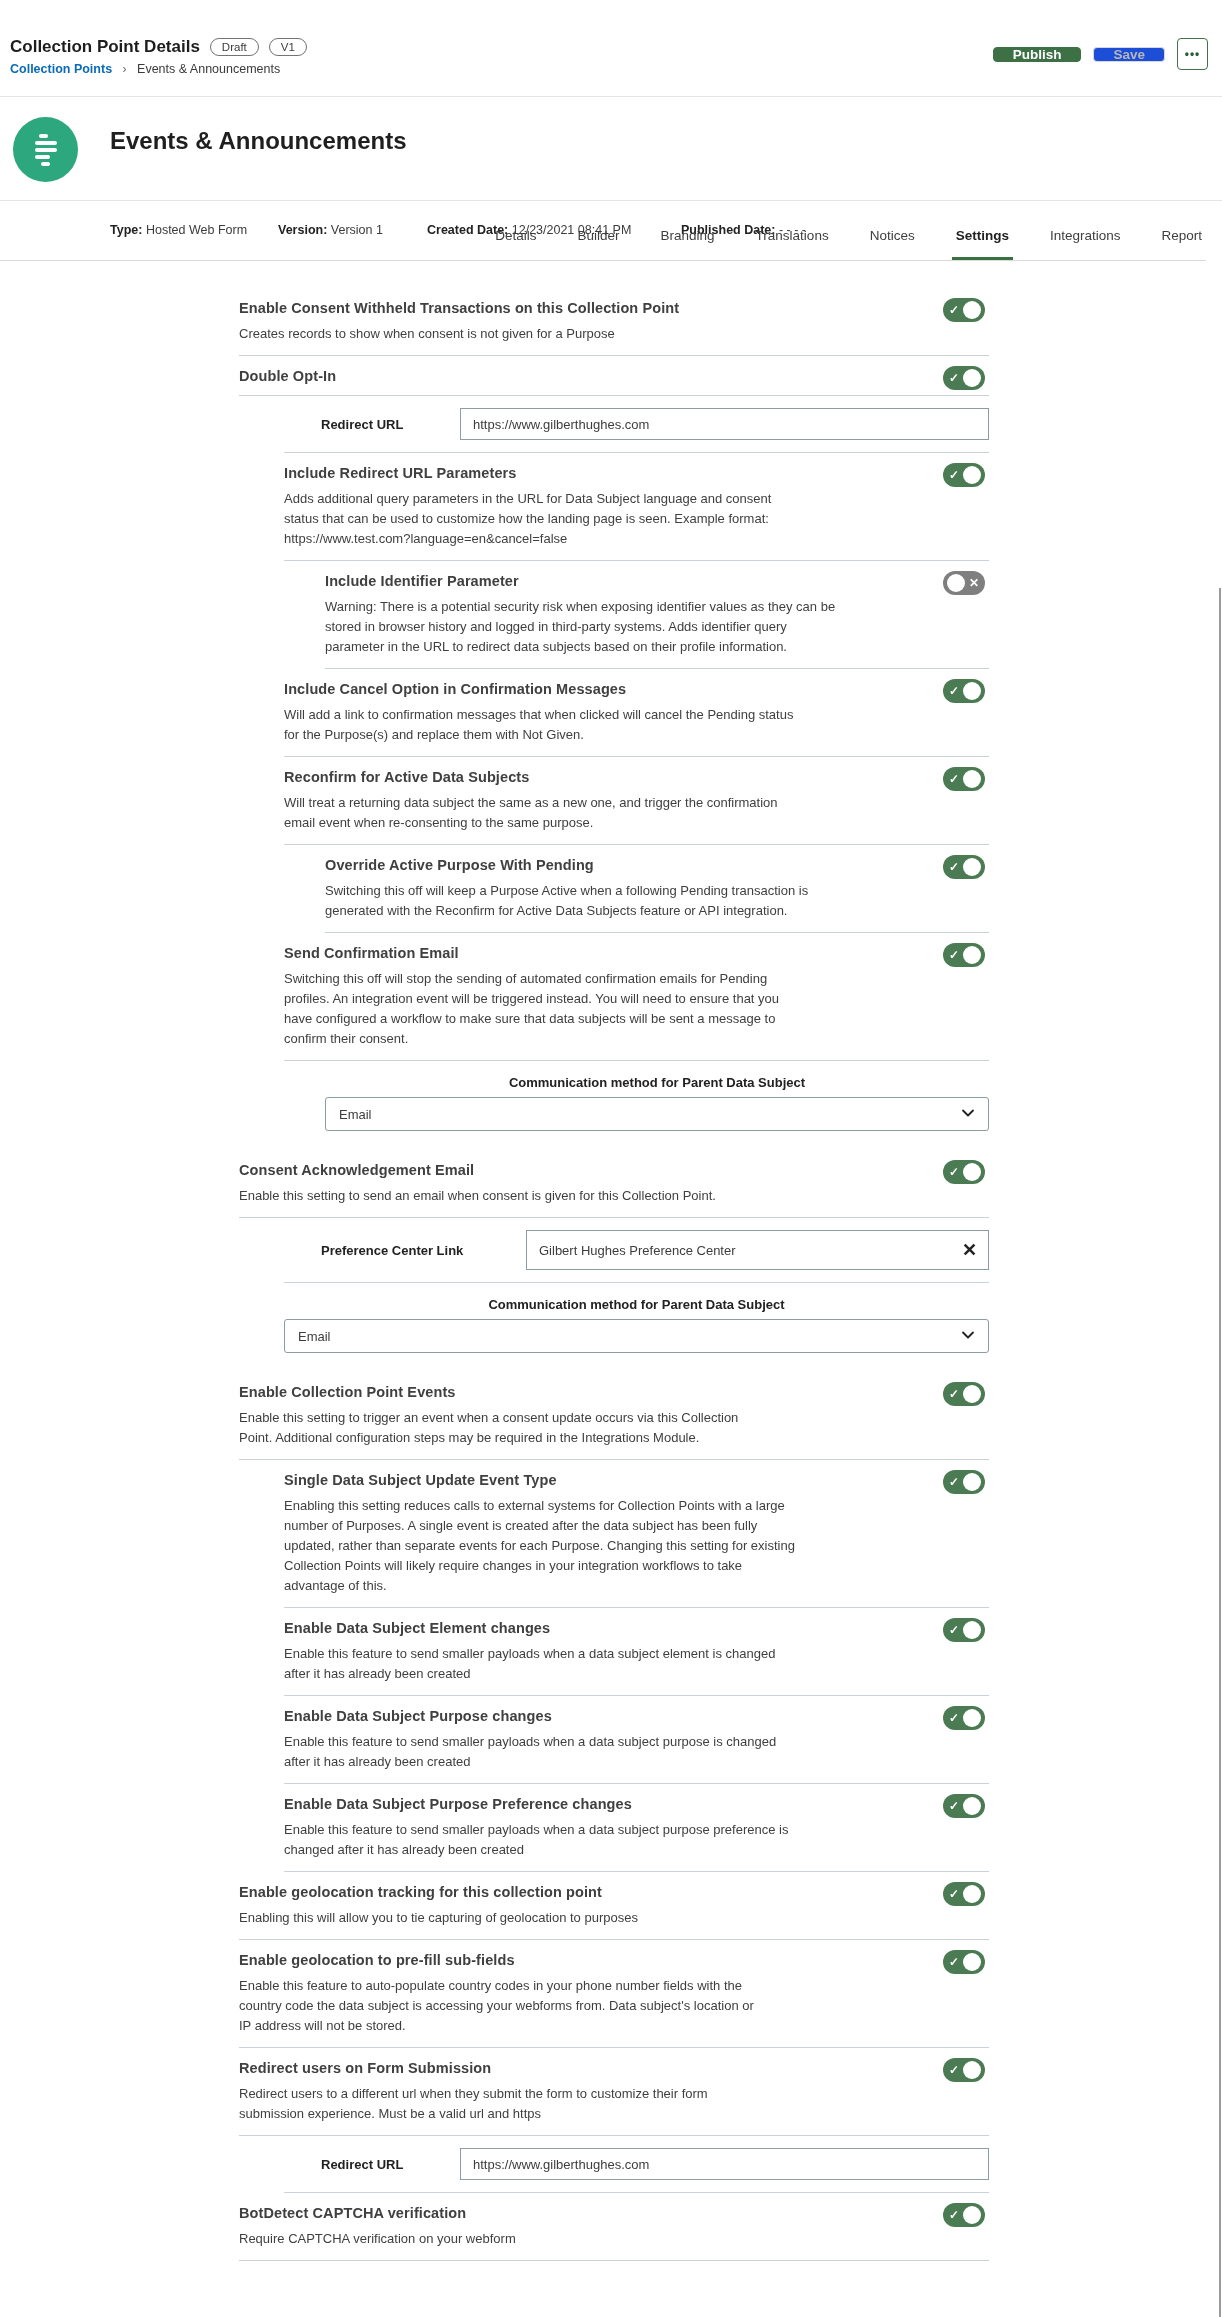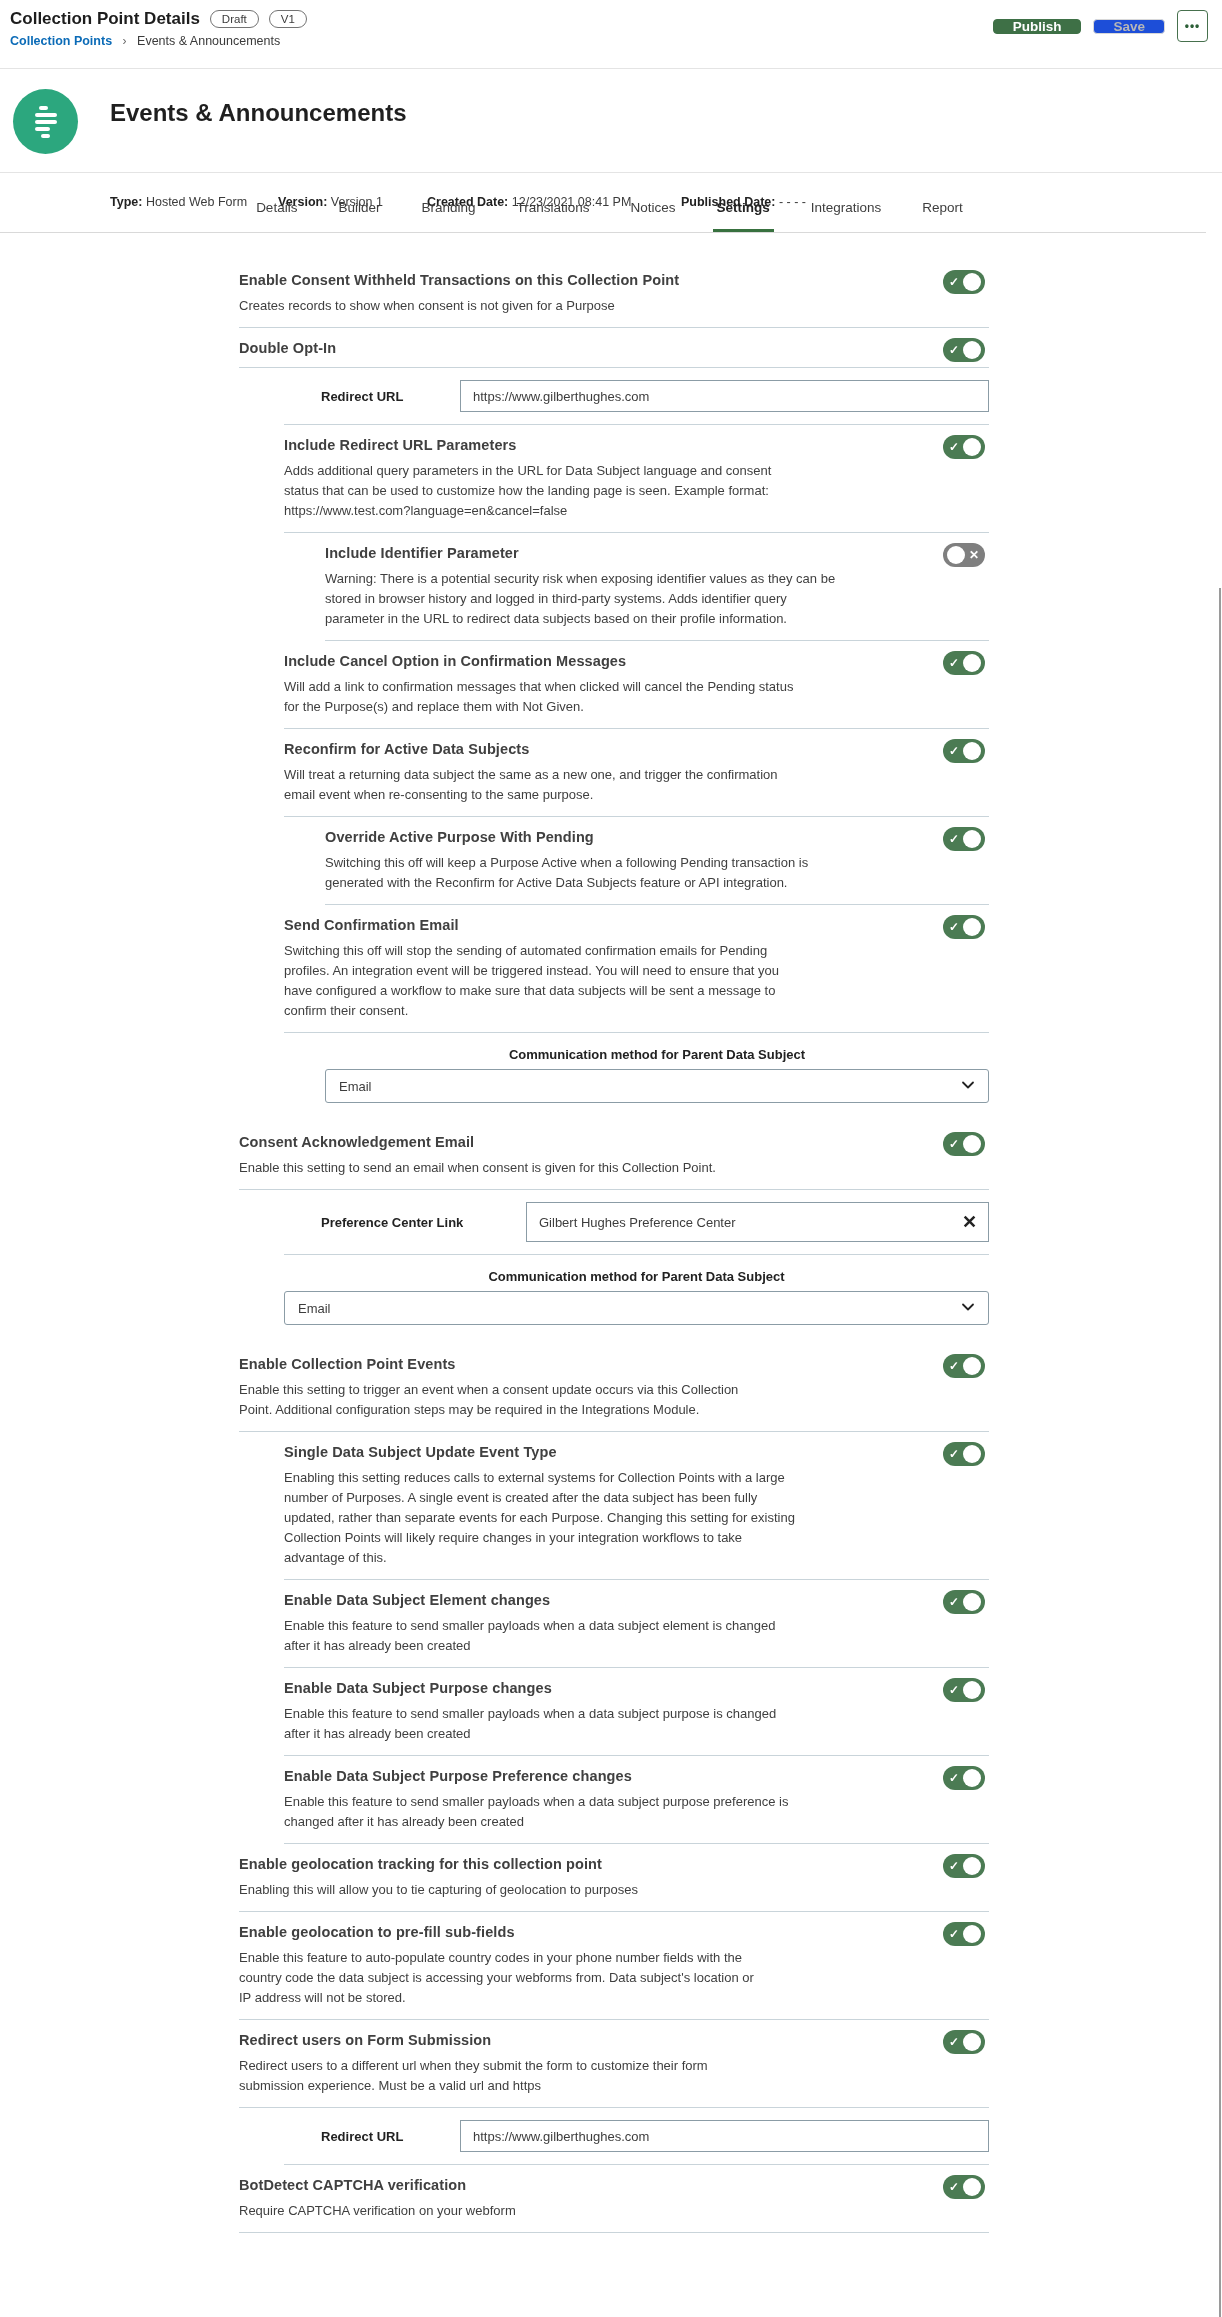--- a/index.html
+++ b/index.html
@@ -3,21 +3,21 @@
 <meta charset="utf-8">
 <style>
   * { box-sizing: border-box; margin: 0; padding: 0; }
   html,body { width: 1222px; }
   body {
     height: 2317px; position: relative; overflow: hidden;
     background: #ffffff; color: #232323;
     font-family: "Liberation Sans", sans-serif;
   }
   
-  .hdr { position: relative; height: 69px; padding: 9px 14px 0 10px; border-bottom: 1px solid #e4e4e4; }
+  .hdr { position: relative; height: 69px; padding: 9px 14px 0 10px; border-bottom: 1px solid #e4e4e4; margin-top: 28px; }
   .hdr-titlerow { display: flex; align-items: center; }
   .hdr-title { font-size: 17px; font-weight: 700; color: #1d1d1d; }
   .pill { margin-left: 10px; border: 1px solid #737373; border-radius: 11px; padding: 2px 11px;
           font-size: 11.5px; color: #3c3c3c; background: #fff; }
   .pill:first-of-type { margin-left: 20px; }
   .crumbs { margin-top: 5px; font-size: 12.5px; }
   .crumb-link { color: #0b6bb7; font-weight: 700; text-decoration: none; cursor: pointer; }
   .crumb-sep { color: #6b6b6b; margin: 0 7px; font-size: 12px; }
   .crumb-cur { color: #3a3a3a; }
   .hdr-actions { position: absolute; top: 10px; right: 14px; display: flex; gap: 12px; align-items: center; }
@@ -41,21 +41,21 @@
   .banner-title { position: absolute; left: 110px; top: 58px; transform: translateY(-100%);
                   font-size: 24px; font-weight: 700; color: #1f1f1f; }
   .banner-meta { position: absolute; left: 110px; top: 126px; display: flex; font-size: 12.5px; color: #3b3b3b; }
   .meta-item { white-space: nowrap; }
   .meta-item b { font-weight: 700; color: #222; }
   .m0 { width: 168px; } .m1 { width: 149px; } .m2 { width: 254px; }
   
   .tabbar { position: relative; height: 60px; }
   .tabbar::after { content: ""; position: absolute; left: 0; bottom: 0; width: calc(100% - 16px);
                    height: 1px; background: #d9d9d9; }
-  .tabs { position: absolute; left: 13px; right: 16px; bottom: 1px; display: flex; justify-content: center;
+  .tabs { position: absolute; left: 13px; right: 16px; bottom: 1px; display: flex; justify-content: flex-end;
           gap: 33px; }
   .tab { font-size: 13.5px; color: #3e3e3e; padding: 0 4px 17px; cursor: pointer; }
   .tab.active { font-weight: 700; color: #222; border-bottom: 3px solid #38713f; padding-bottom: 14px; }
   
   .content { width: 750px; margin-left: 239px; padding-top: 27px; }
   .row { position: relative; }
   .row-pad { padding: 12px 0 11px; }
   .ind-0 { margin-left: 0; } .ind-1 { margin-left: 45px; } .ind-2 { margin-left: 86px; }
   .row-title { font-size: 14.5px; font-weight: 700; color: #404040; letter-spacing: .1px; }
   .row-desc { margin-top: 8px; font-size: 13px; color: #3f3f3f; line-height: 20px; max-width: 520px; }

